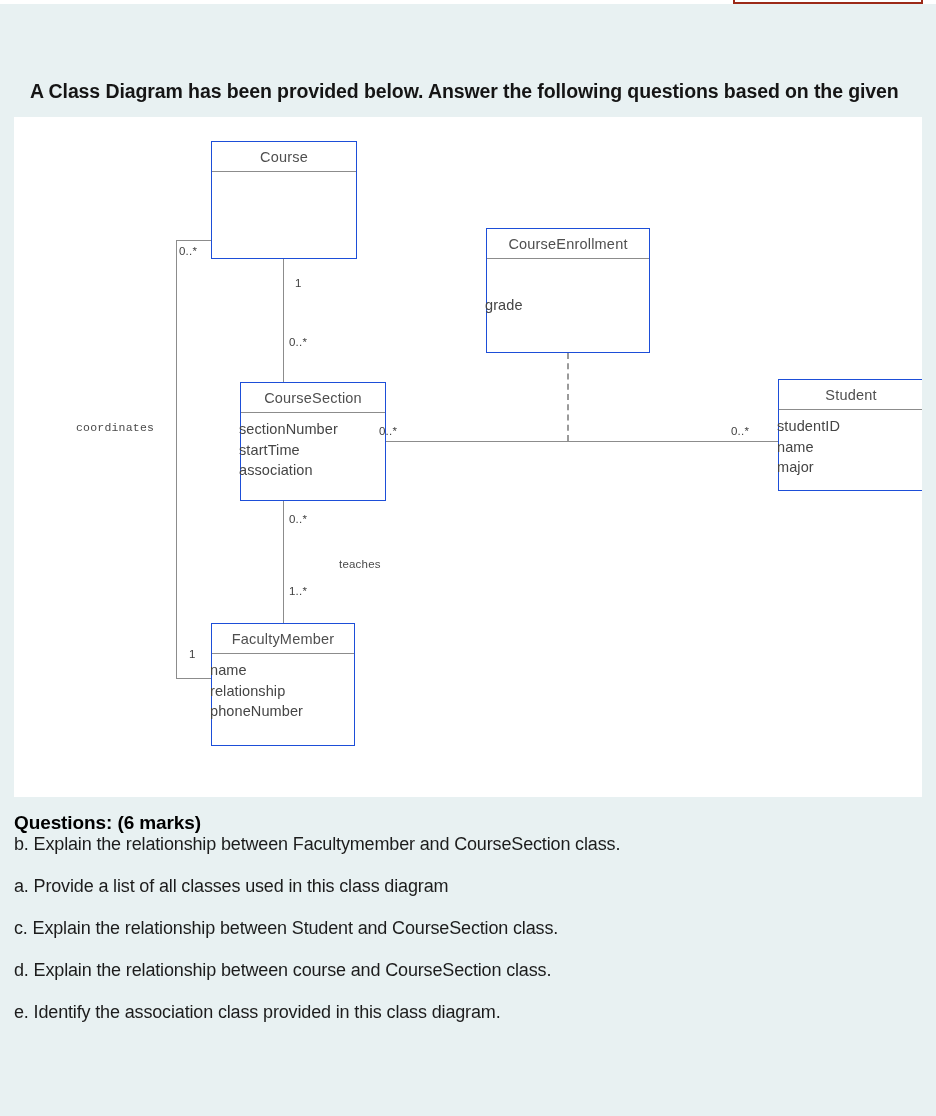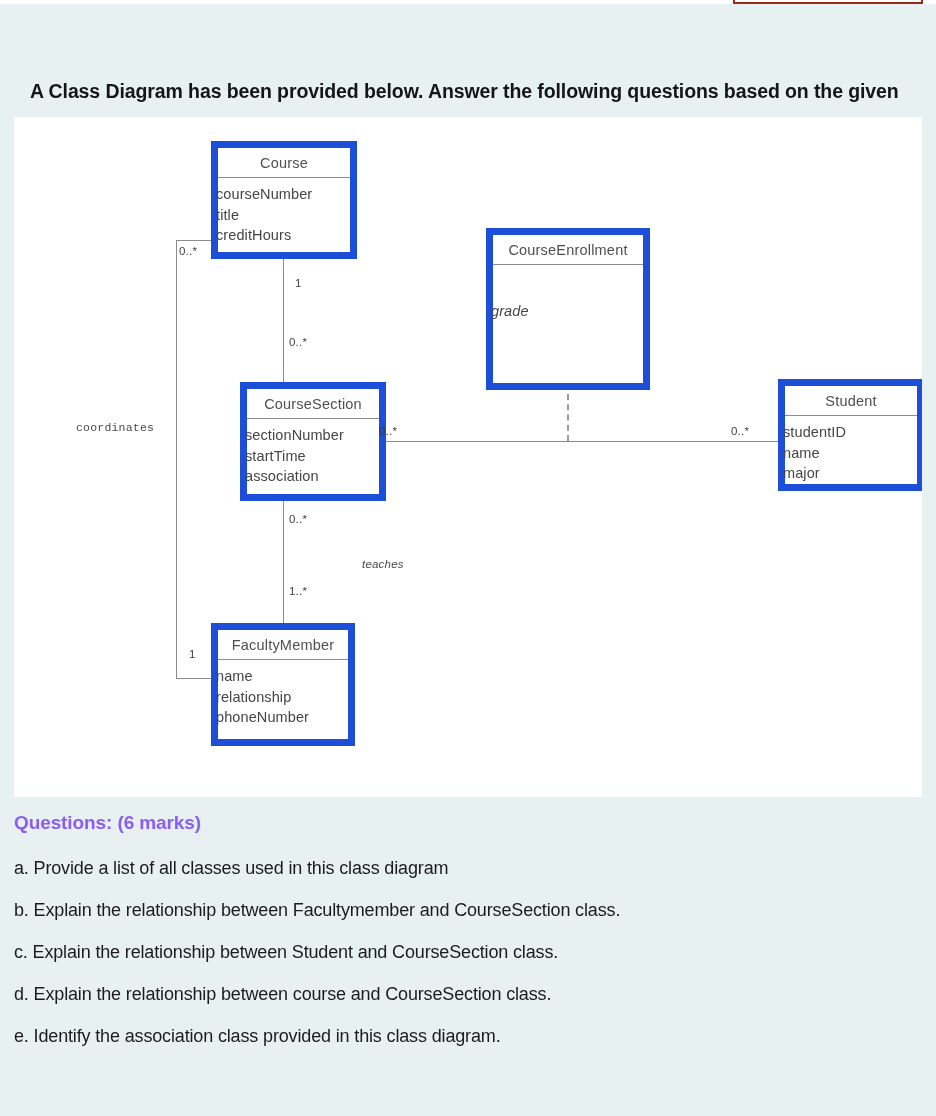--- a/index.html
+++ b/index.html
@@ -55,21 +55,21 @@
     top: 117px;
     width: 908px;
     height: 680px;
     background: #ffffff;
     overflow: hidden;
   }
   
   .uml-class {
     position: absolute;
     background: #ffffff;
-    border: 7px solid #1d4ed8;
+    border: 1px solid #1d4ed8;
     box-sizing: border-box;
   }
   .uml-class .cls-name {
     text-align: center;
     font-size: 14.5px;
     color: #4f4f4f;
     border-bottom: 1px solid #8c8c8c;
     line-height: 30px;
     height: 30px;
     box-sizing: border-box;
@@ -121,22 +121,22 @@
   
   #questions {
     position: absolute;
     left: 14px;
     top: 812px;
     width: 900px;
   }
   #questions .q-head {
     font-size: 19px;
     font-weight: bold;
-    color: #8b5cf6;
-    margin-bottom: 24px;
+    color: #000000;
+    margin-bottom: 0;
     letter-spacing: -0.1px;
   }
   #questions .q-item {
     font-size: 18px;
     color: #1c1c1c;
     margin-bottom: 21px;
     letter-spacing: -0.15px;
   }
 </style>
 </head>
@@ -157,30 +157,25 @@
   <div class="hline" style="left:162px; top:561px; width:36px;"></div>
 
   <div class="vline" style="left:269px; top:384px; height:122px;"></div>
 
   <div class="hline" style="left:343px; top:324px; width:421px;"></div>
 
   <div class="vline-dashed" style="left:553px; top:236px; height:88px;"></div>
 
   <div class="uml-class" style="left:197px; top:24px; width:146px; height:118px;">
     <div class="cls-name">Course</div>
-    <div class="cls-attrs">
-      <div class="attr">courseNumber</div>
-      <div class="attr">title</div>
-      <div class="attr">creditHours</div>
-    </div>
-  </div>
-
-  <div class="uml-class" style="left:472px; top:111px; width:164px; height:162px;">
+  </div>
+
+  <div class="uml-class" style="left:472px; top:111px; width:164px; height:125px;">
     <div class="cls-name">CourseEnrollment</div>
-    <div class="cls-attrs" style="padding-top:36px;font-style:italic;">
+    <div class="cls-attrs" style="padding-top:36px;">
       <div class="attr">grade</div>
     </div>
   </div>
 
   <div class="uml-class" style="left:197px; top:265px; width:146px; height:119px;margin-left:29px;">
     <div class="cls-name">CourseSection</div>
     <div class="cls-attrs">
       <div class="attr">sectionNumber</div>
       <div class="attr">startTime</div>
       <div class="attr">association</div>
@@ -214,26 +209,26 @@
   <div class="role" style="left:62px; top:304px;font-family:Liberation Mono, monospace;">coordinates</div>
 
   <div class="mult" style="left:175px; top:531px;">1</div>
 
   <div class="mult" style="left:365px; top:308px;">0..*</div>
 
   <div class="mult" style="left:717px; top:308px;">0..*</div>
 
   <div class="mult" style="left:275px; top:396px;">0..*</div>
 
-  <div class="role" style="left:348px; top:441px;font-style:italic;">teaches</div>
+  <div class="role" style="left:325px; top:441px;">teaches</div>
 
   <div class="mult" style="left:275px; top:468px;">1..*</div>
 
 </div>
 
 <div id="questions">
   <div class="q-head">Questions:   (6 marks)</div>
+  <div class="q-item">b.  Explain the relationship between Facultymember and CourseSection class.</div>
   <div class="q-item">a. Provide a list of all classes used in this class diagram</div>
-  <div class="q-item">b.  Explain the relationship between Facultymember and CourseSection class.</div>
   <div class="q-item">c. Explain the relationship between Student and CourseSection class.</div>
   <div class="q-item">d. Explain the relationship between course and CourseSection class.</div>
   <div class="q-item">e. Identify the association class provided in this class diagram.</div>
 </div>
 
 </body></html>

